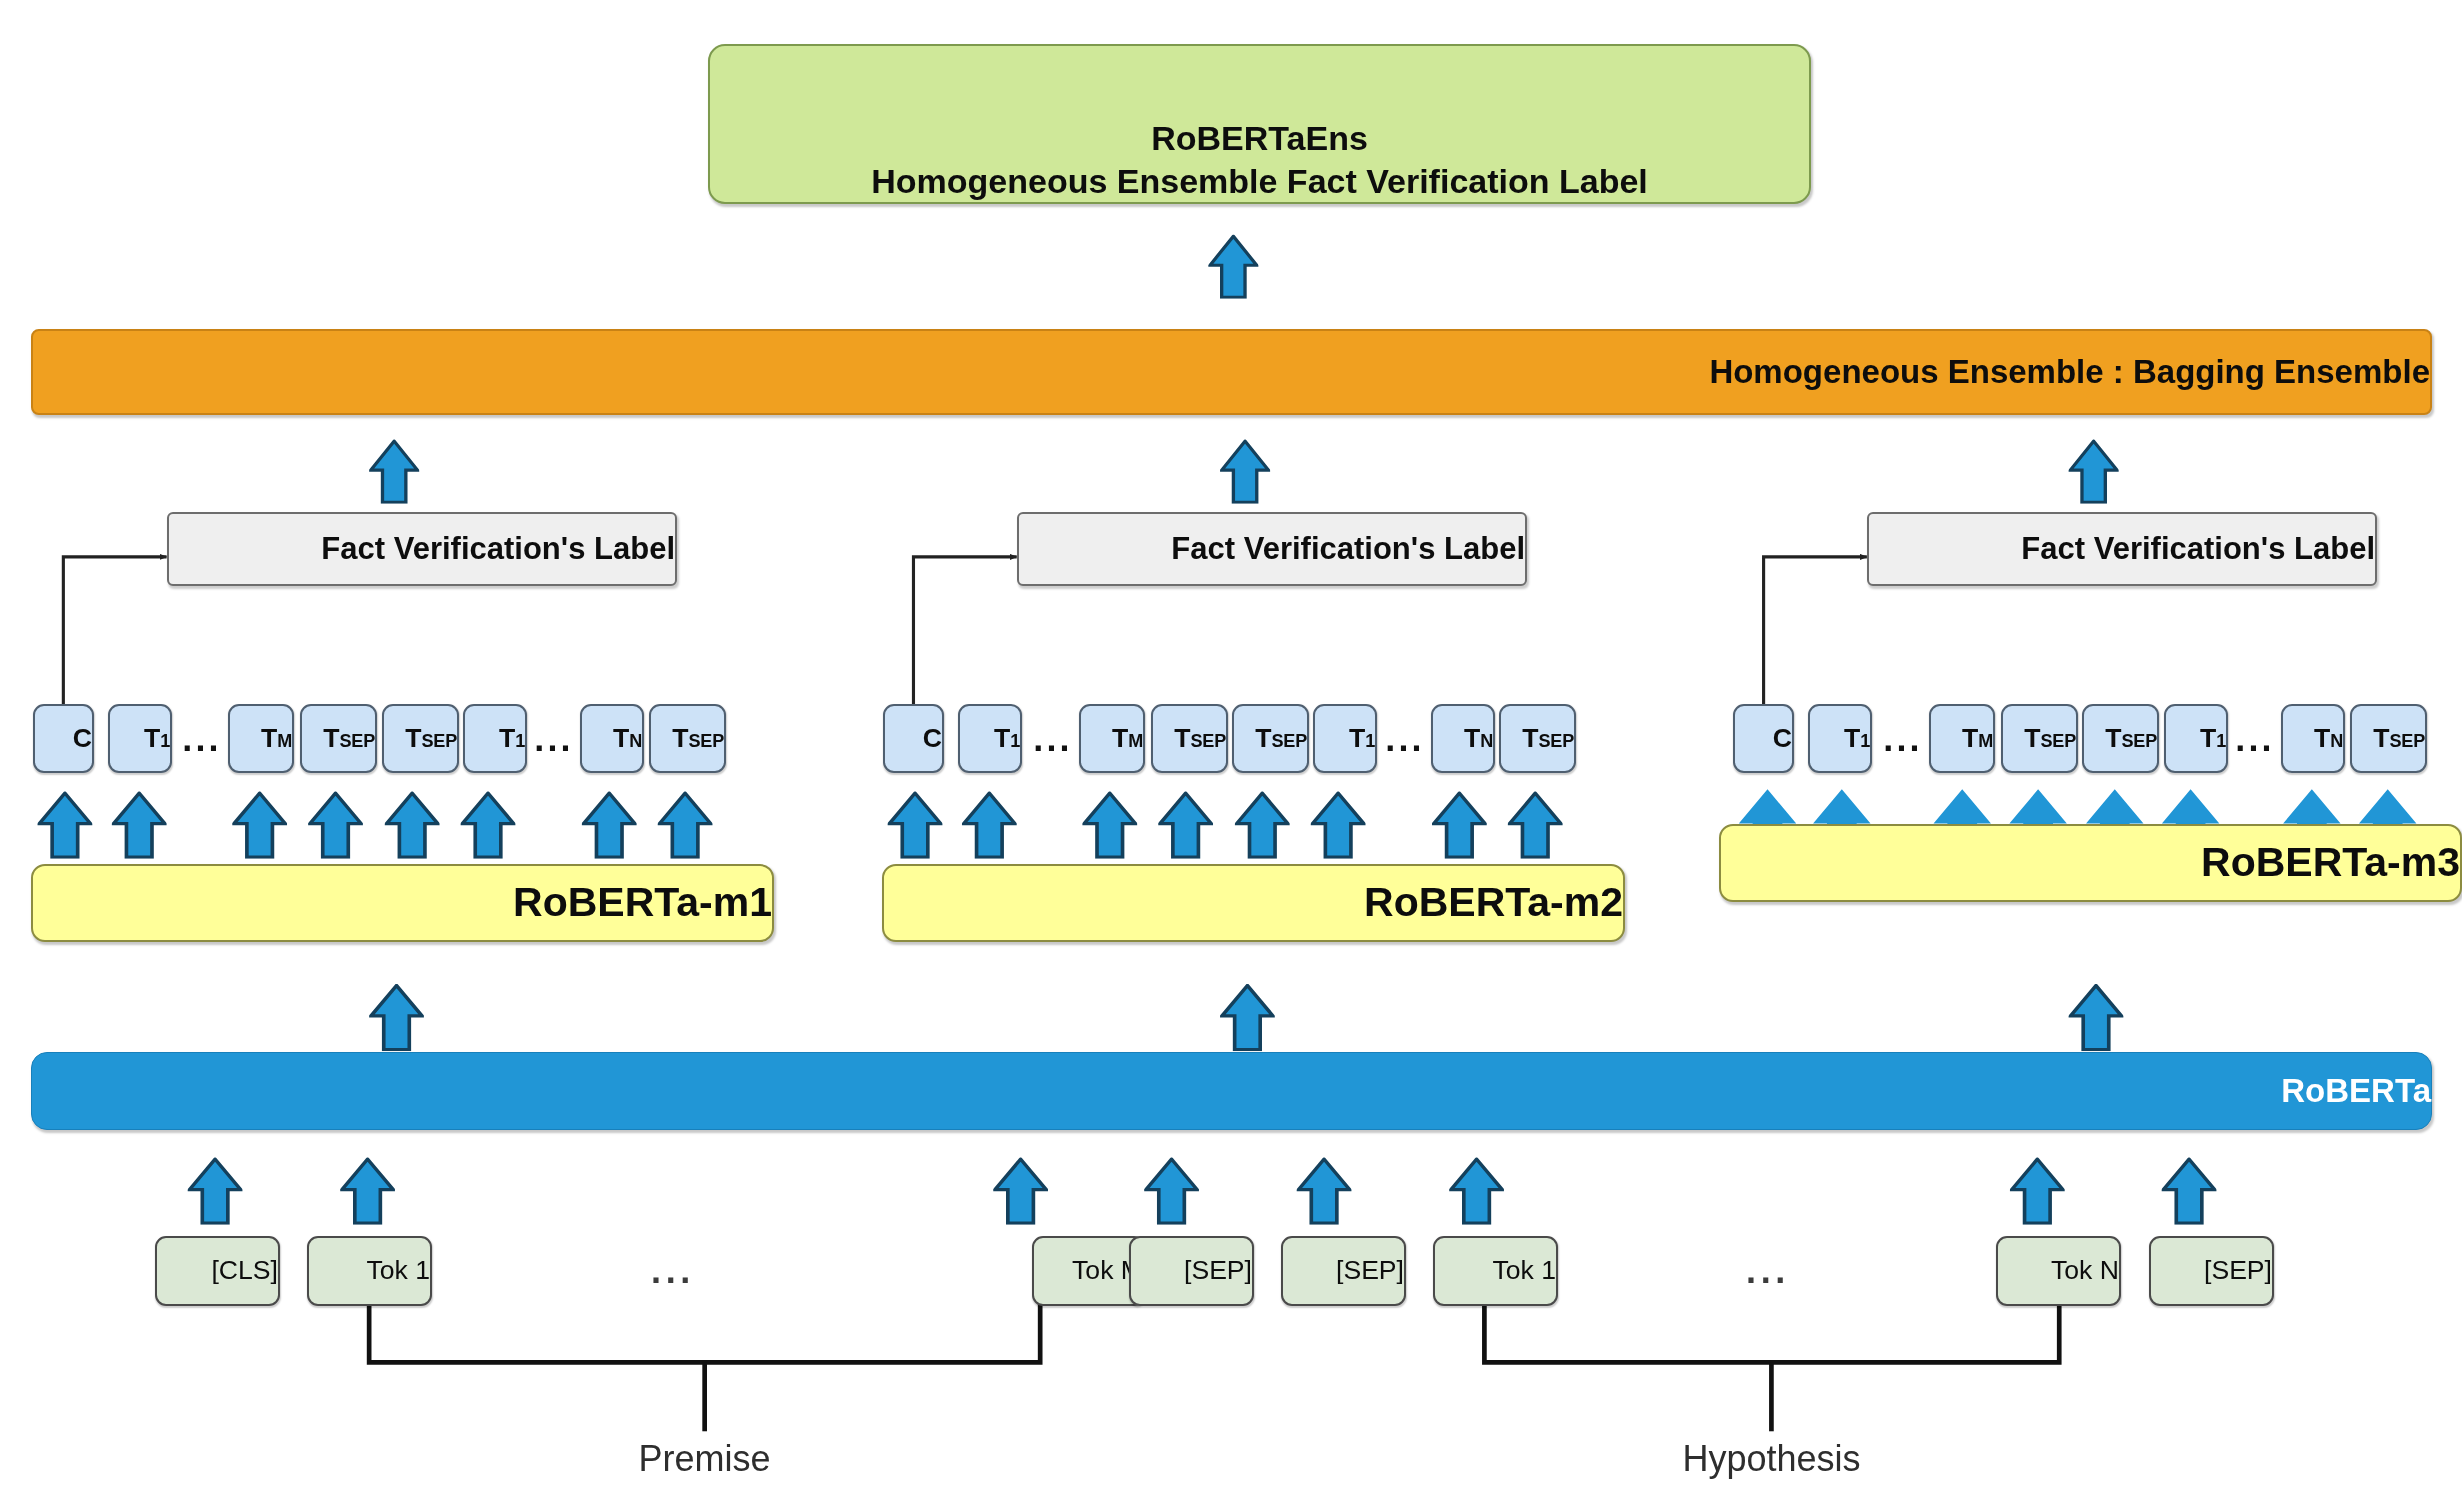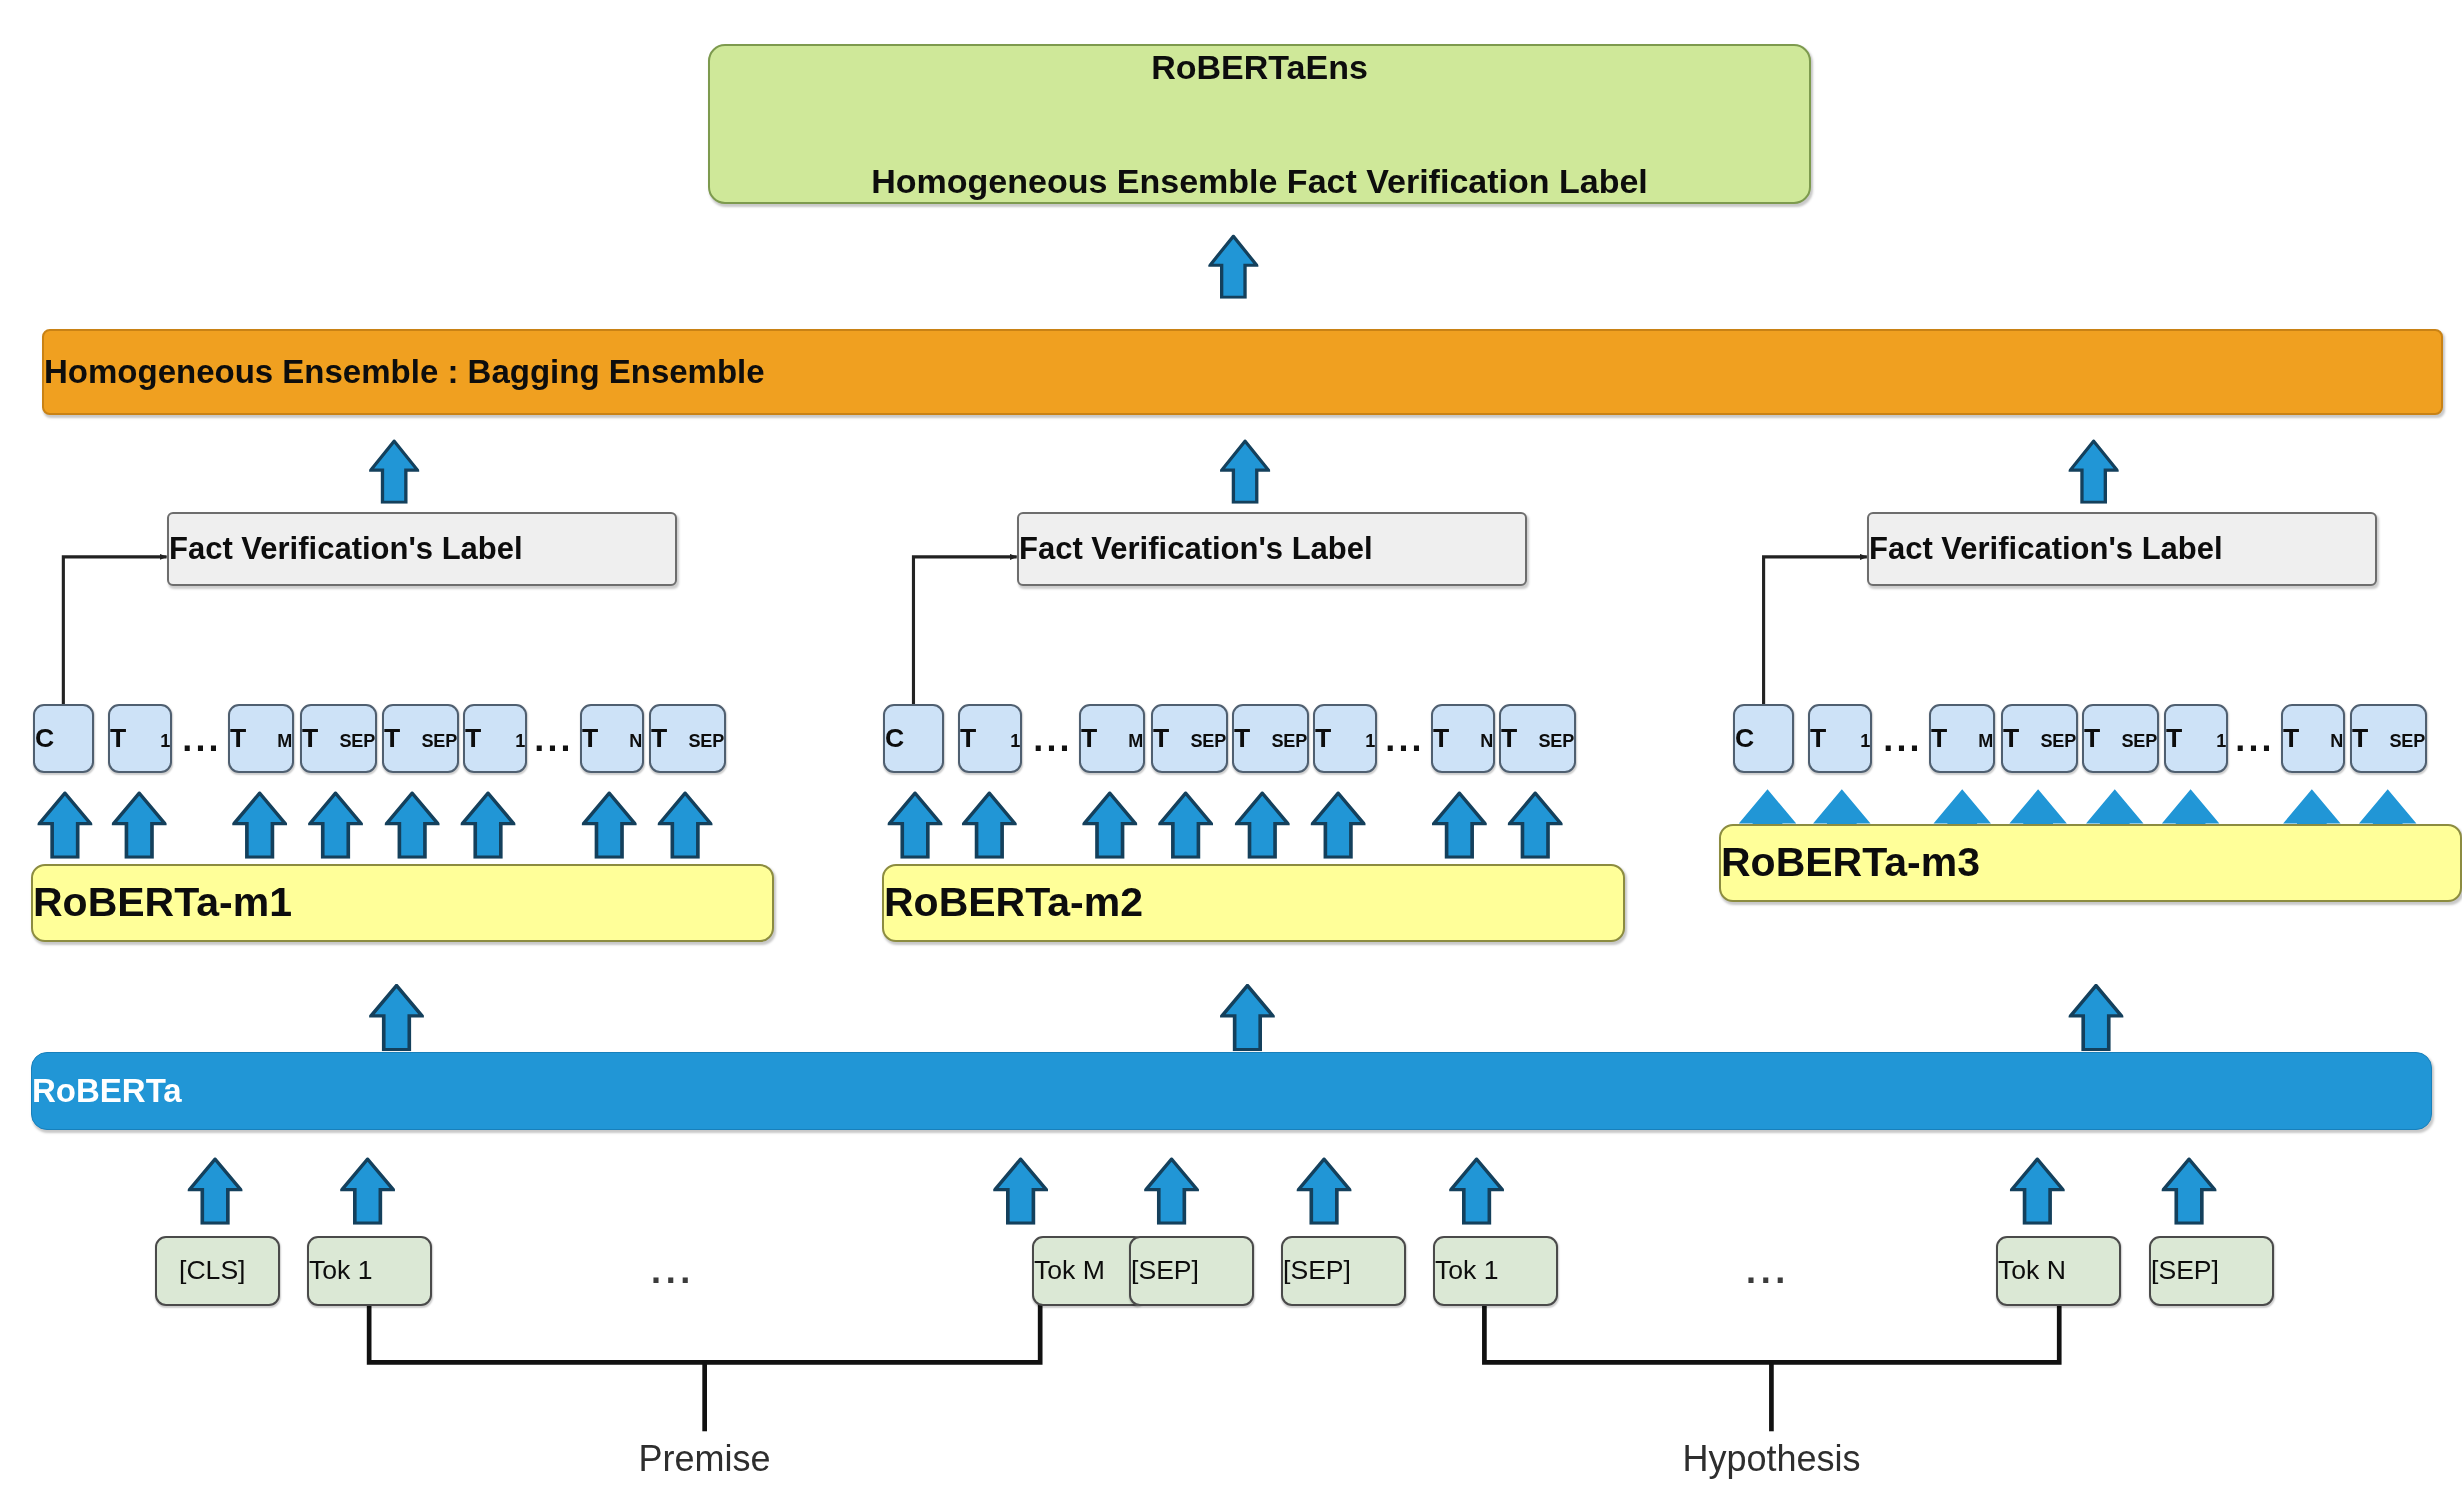--- a/index.html
+++ b/index.html
@@ -17,21 +17,21 @@
     background: #ffffff;
     overflow: hidden;
   }
 
   
   .box {
     position: absolute;
     box-sizing: border-box;
     display: flex;
     align-items: center;
-    justify-content: space-between;
+    justify-content: flex-end;
     text-align: center;
     color: #0d0d0d;
     line-height: 1.25;
   }
 
   .ens-result {
     background: #cfe899;
     border: 2.3px solid #7d9a4e;
     border-radius: 17px;
     font-size: 34px;
@@ -236,21 +236,21 @@
       <use href="#uparrow" x="2570" y="1480" width="70" height="86"></use>
       <use href="#uparrow" x="2764" y="1480" width="70" height="86"></use>
     </g>
   </svg>
 
   <div class="box ens-result" style="left:708px; top:44px; width:1103px; height:160px;">
     <div>RoBERTaEns</div>
     <div>Homogeneous Ensemble Fact Verification Label</div>
   </div>
 
-  <div class="box ens-bar" style="left:31px; top:329px; width:2401px; height:86px;margin-left:11px;">Homogeneous Ensemble : Bagging Ensemble</div>
+  <div class="box ens-bar" style="left:31px; top:329px; width:2401px; height:86px;">Homogeneous Ensemble : Bagging Ensemble</div>
 
   <div class="box fv-label" style="left:167px; top:512px; width:510px; height:74px;">Fact Verification's Label</div>
 
   <div class="box fv-label" style="left:1017px; top:512px; width:510px; height:74px;">Fact Verification's Label</div>
 
   <div class="box fv-label" style="left:1867px; top:512px; width:510px; height:74px;">Fact Verification's Label</div>
 
   <div class="box tok-top" style="left:33px;  top:704px; width:61px;  height:69px;">C</div>
   <div class="box tok-top" style="left:108px; top:704px; width:64px;  height:69px;">T<sub>1</sub></div>
   <div class="ellipsis" style="left:178px; top:704px; width:48px;  height:69px;">...</div>

